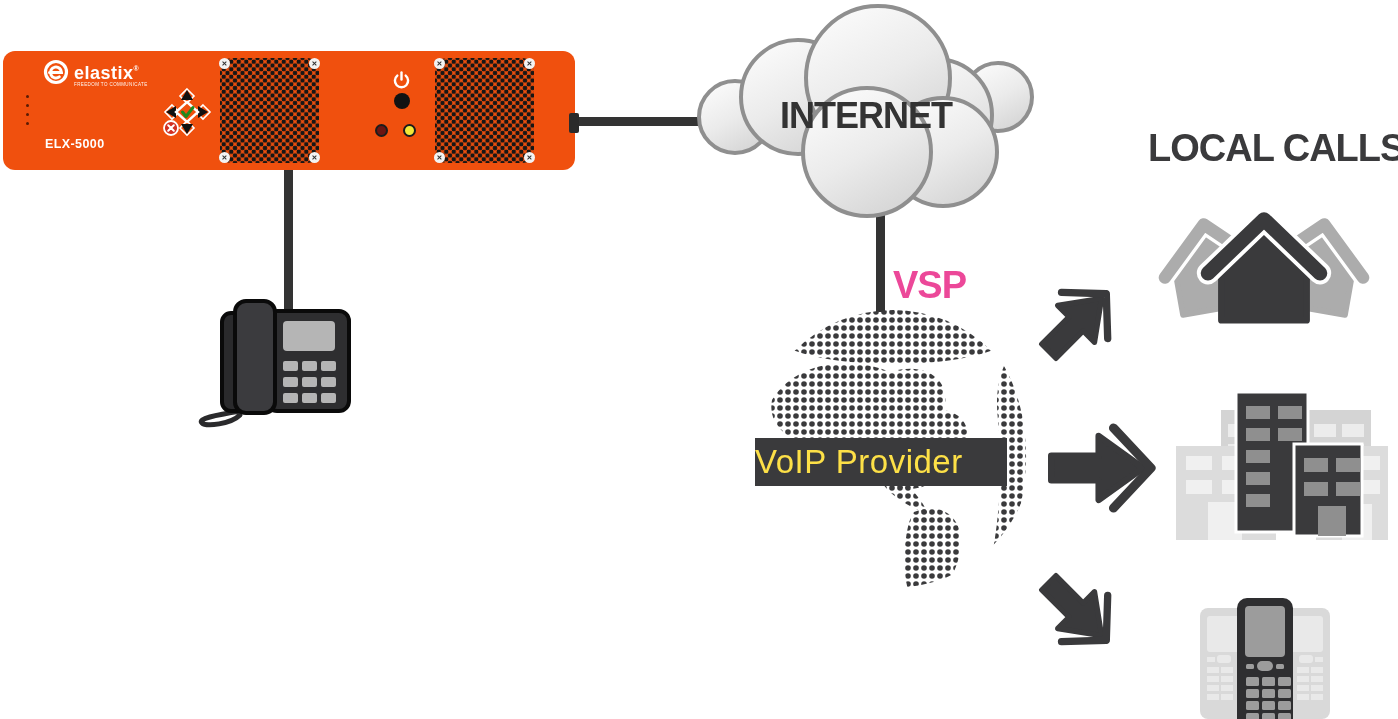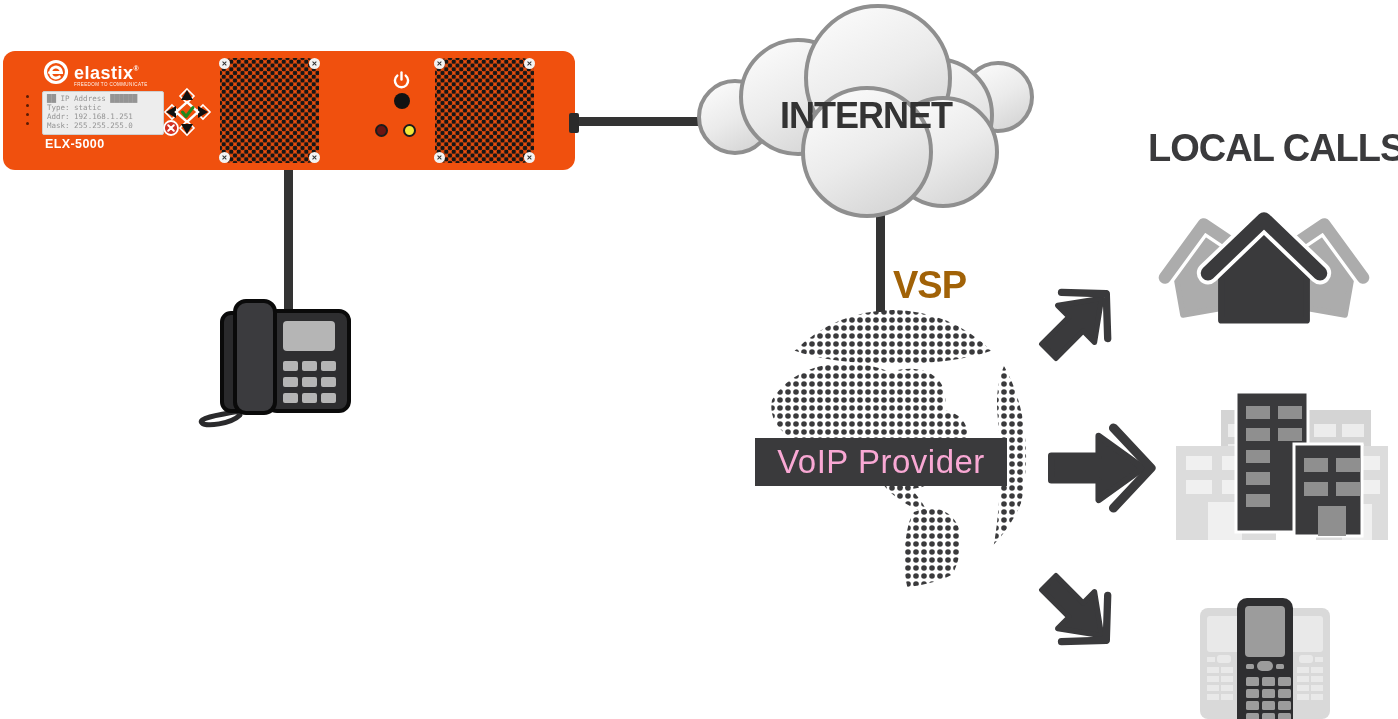--- a/index.html
+++ b/index.html
@@ -43,25 +43,25 @@
   .led{position:absolute;top:73px;width:13px;height:13px;border-radius:50%;border:2px solid #1c1c1c;box-sizing:border-box;}
   .led-red{left:372px;background:#6B1512;}
   .led-yellow{left:400px;background:#F2E838;}
   .port{position:absolute;left:566px;top:62px;width:10px;height:20px;background:#2b2b2b;border-radius:2px;}
 
   
   .cloud{position:absolute;left:693px;top:2px;z-index:2;}
   .cloud text{font-family:"Liberation Sans",sans-serif;font-weight:bold;fill:#333;}
 
   
-  .vsp{position:absolute;left:893px;top:264px;font-size:38px;font-weight:800;color:#a16207;
+  .vsp{position:absolute;left:893px;top:264px;font-size:38px;font-weight:800;color:#ec4899;
        letter-spacing:-1px;z-index:3;}
   .globe{position:absolute;left:752px;top:308px;z-index:1;}
   .banner{position:absolute;left:755px;top:438px;width:252px;height:48px;background:#3A3A3C;
-          color:#f9a8d4;font-size:33px;display:flex;align-items:center;justify-content:center;
+          color:#fde047;font-size:33px;display:flex;align-items:center;
           z-index:3;letter-spacing:.5px;}
 
   
   .arrow{position:absolute;z-index:2;}
   .arrow-1{left:1034px;top:278px;width:88px;height:88px;transform:rotate(-45deg);}
   .arrow-2{left:1048px;top:418px;width:108px;height:100px;}
   .arrow-3{left:1034px;top:568px;width:88px;height:88px;transform:rotate(45deg);}
   .arrow path.body{fill:#3A3A3C;stroke:#3A3A3C;stroke-width:8;stroke-linejoin:round;}
   .arrow path.chev{fill:none;stroke:#3A3A3C;stroke-width:11;stroke-linecap:round;stroke-linejoin:round;}
 
@@ -102,26 +102,20 @@
       </div>
     </div>
 
     <div class="dotcol">
         <i></i>
         <i></i>
         <i></i>
         <i></i>
       </div>
 
-    <div class="lcd">
-      <div>██ IP Address ██████</div>
-      <div>Type: static</div>
-      <div>Addr: 192.168.1.251</div>
-      <div>Mask: 255.255.255.0</div>
-    </div>
 
     <div class="model">ELX-5000</div>
 
     <svg class="navpad" width="58" height="54" viewBox="0 0 58 54">
 
       <path d="M27,2 L34,9 L27,16 L20,9 Z" fill="none" stroke="#fff" stroke-width="1.6"></path>
       <path d="M12,18 L19,25 L12,32 L5,25 Z" fill="none" stroke="#fff" stroke-width="1.6"></path>
       <path d="M43,18 L50,25 L43,32 L36,25 Z" fill="none" stroke="#fff" stroke-width="1.6"></path>
       <path d="M27,34 L34,41 L27,48 L20,41 Z" fill="none" stroke="#fff" stroke-width="1.6"></path>
 

